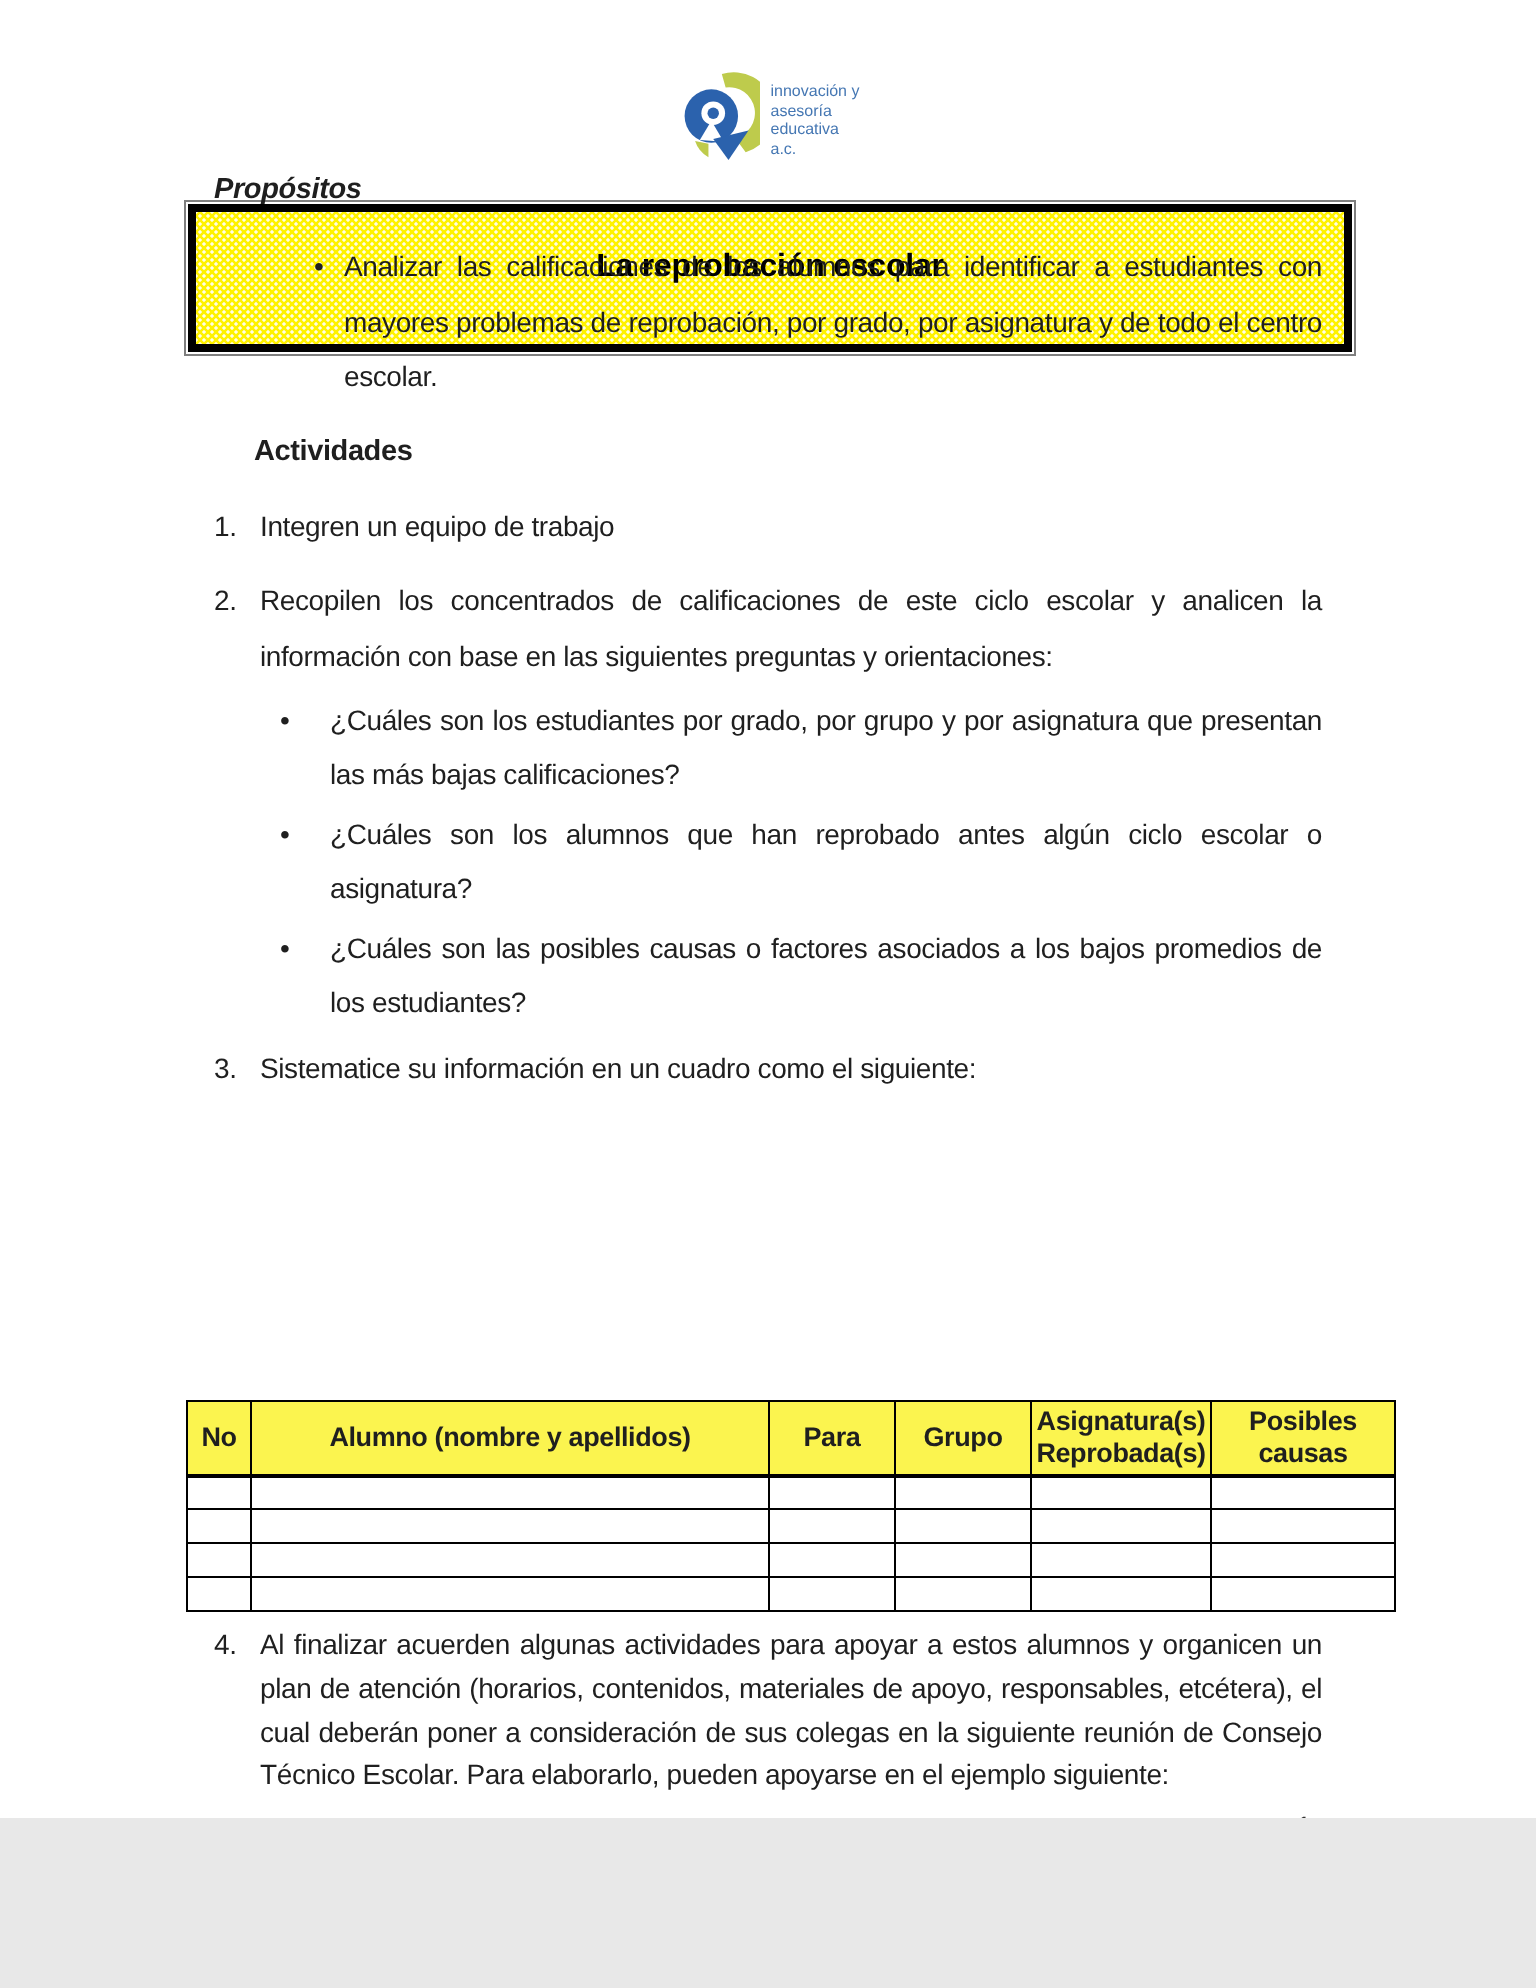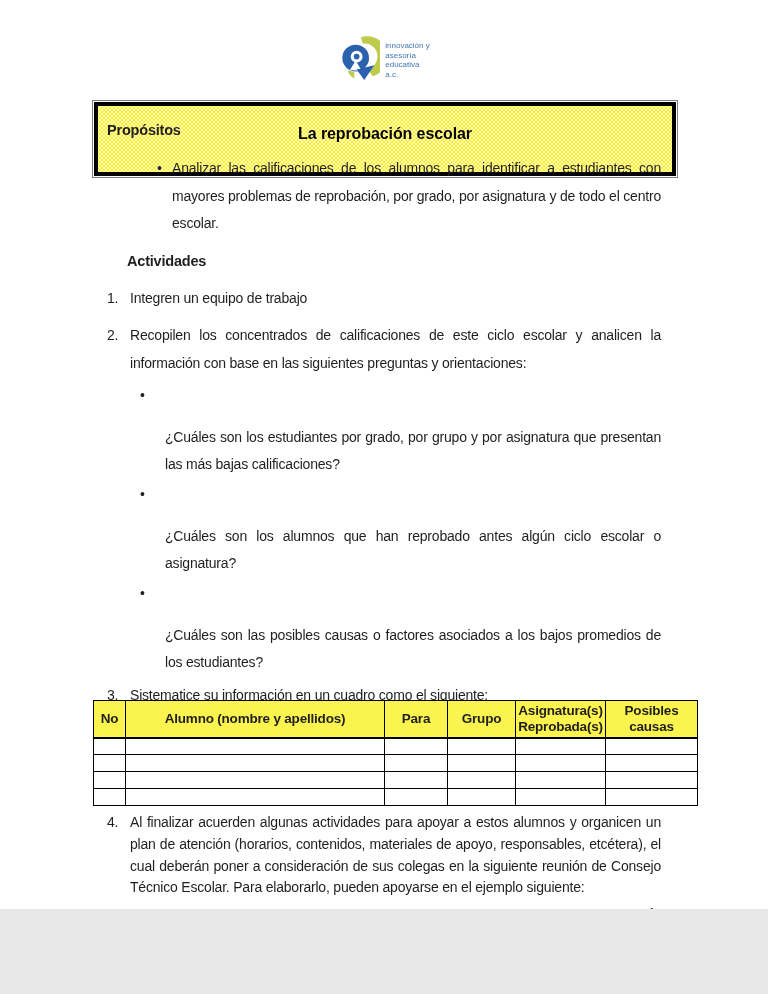--- a/index.html
+++ b/index.html
@@ -41,38 +41,38 @@
     font-size:16px; font-weight:bold; color:#000; padding-bottom:10px;
     letter-spacing:-0.1px;
   }
 
   
   .content {
     position:absolute; left:107px; top:0; width:554px;
     font-size:14px; letter-spacing:-0.2px;
   }
   .heading { font-weight:bold; font-size:14.5px; line-height:22px; }
-  .h-prop { margin-top:119px; }
+  .h-prop { margin-top:84px;font-style:italic; }
   .h-act  { margin-top:12px;margin-left:20px; }
 
   .main-bullet { display:flex; margin-top:14px; margin-left:50px; line-height:27.5px; }
   .main-bullet .marker { width:15px; flex:0 0 15px; }
   .main-bullet .btext  { flex:1; text-align:justify; }
 
   .num-item { display:flex; line-height:27.5px; }
   .num-item .num  { width:23px; flex:0 0 23px; }
   .num-item .ntext { flex:1; text-align:justify; }
   .item-1 { margin-top:13px; }
   .item-2 { margin-top:10px; }
   .item-3 { margin-top:6px; }
 
   .questions { margin-top:5px; margin-left:33px; }
   .q-item { display:flex; line-height:27px; margin-bottom:3px; }
   .q-item .marker { width:25px; flex:0 0 25px; }
-  .q-item .qtext  { flex:1; text-align:justify;margin-top:42px; }
+  .q-item .qtext  { flex:1; text-align:justify; }
 
   
   .tbl-wrap { position:absolute; left:61px; top:700px; width:604px;padding-left:32px; }
   table.results {
     width:604px; border-collapse:collapse; table-layout:fixed;
     font-size:13.5px;
   }
   table.results th {
     background:#fbf44f;
     border:1px solid #000;

